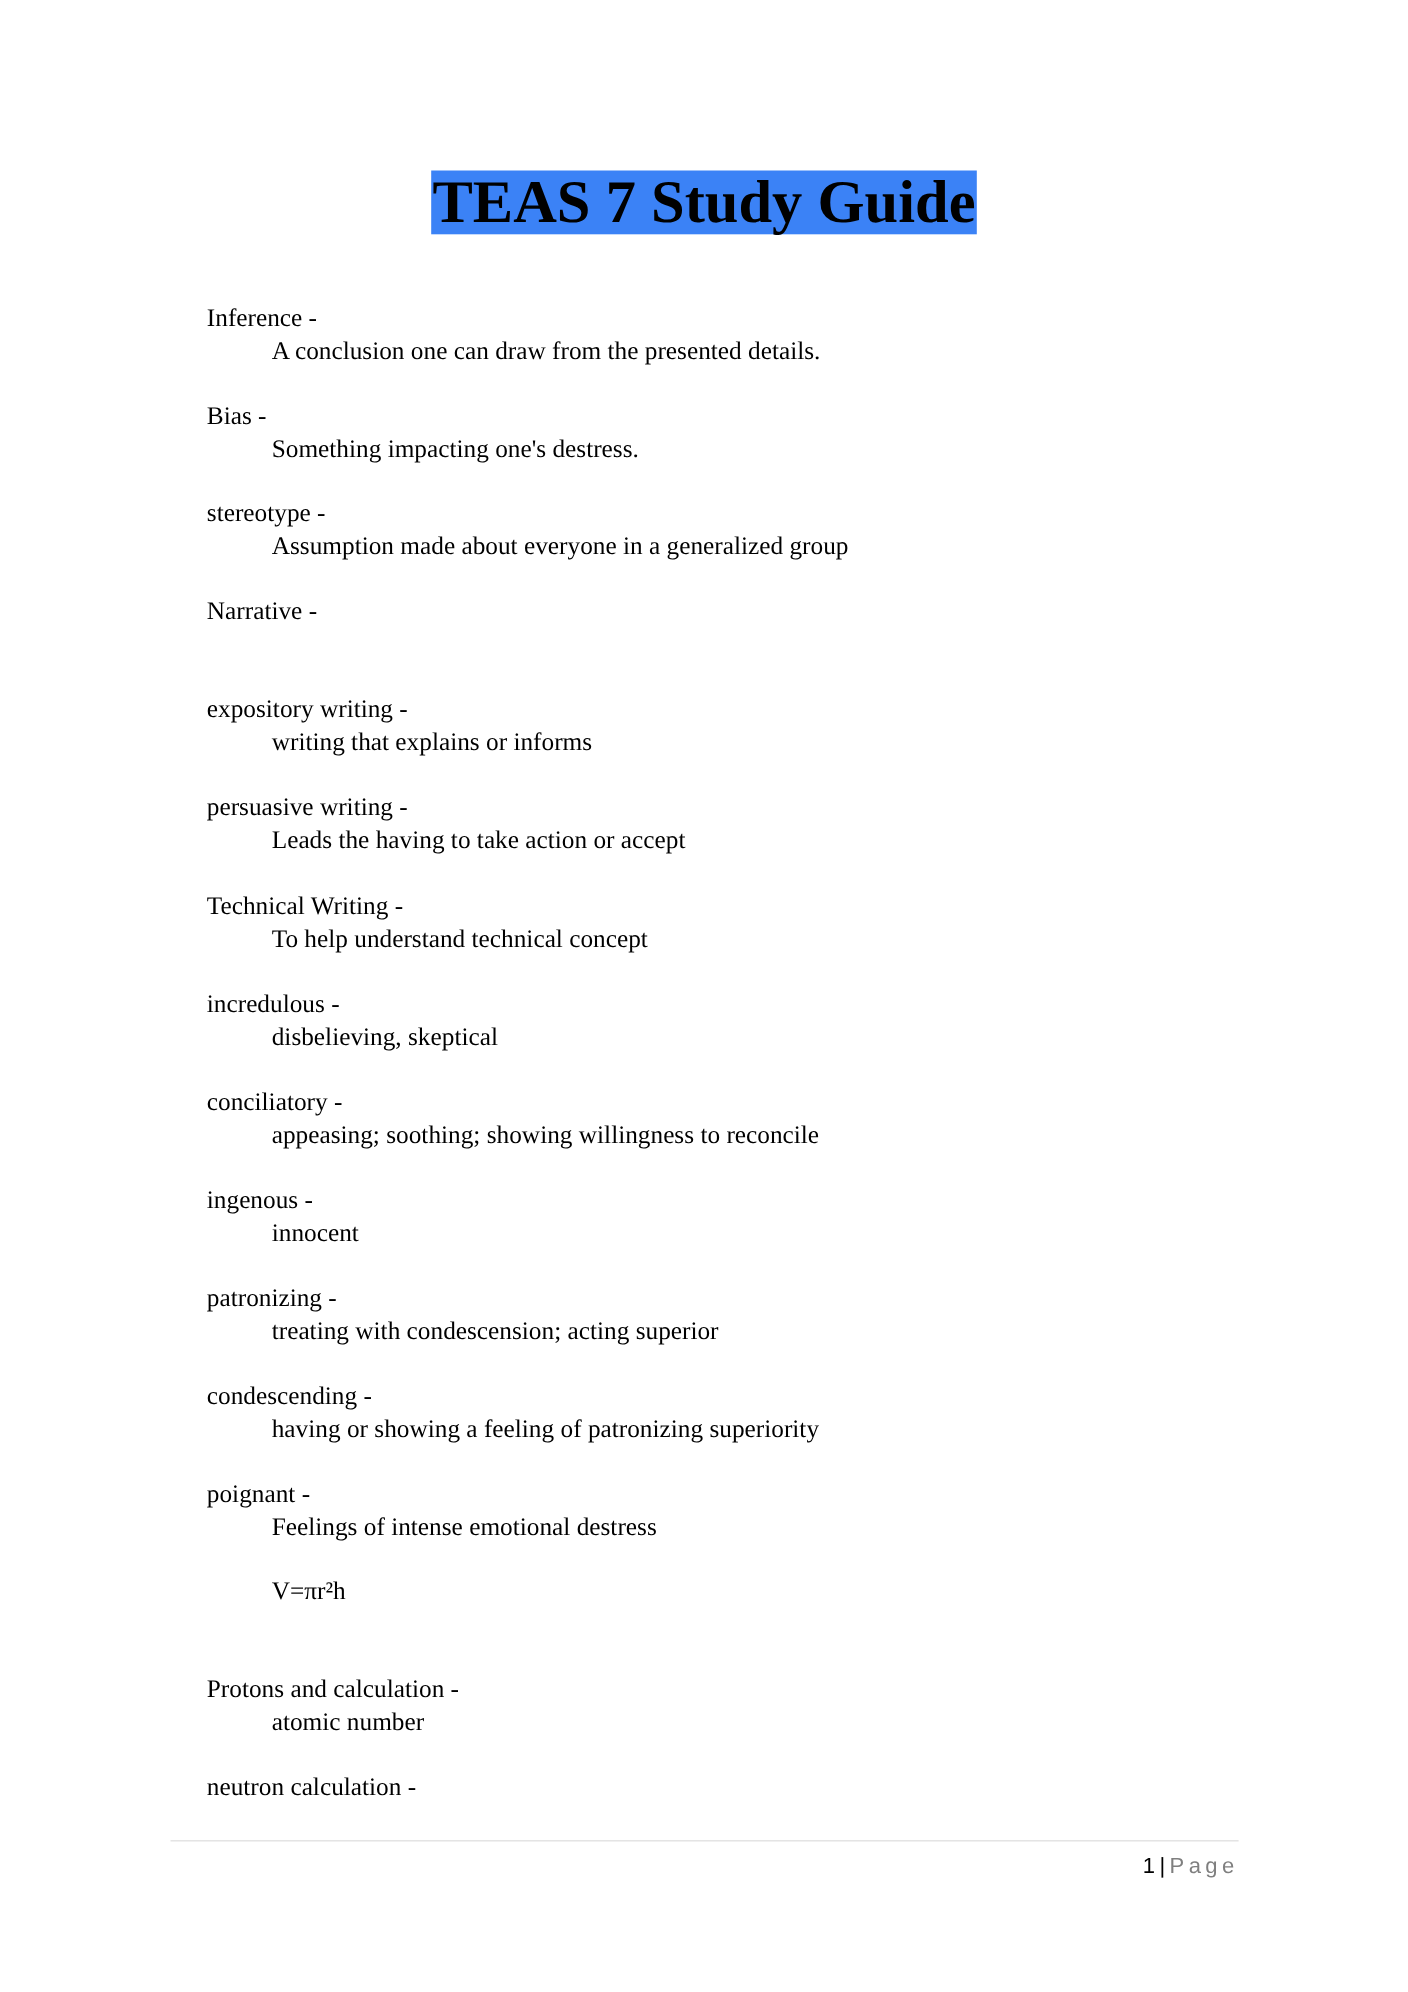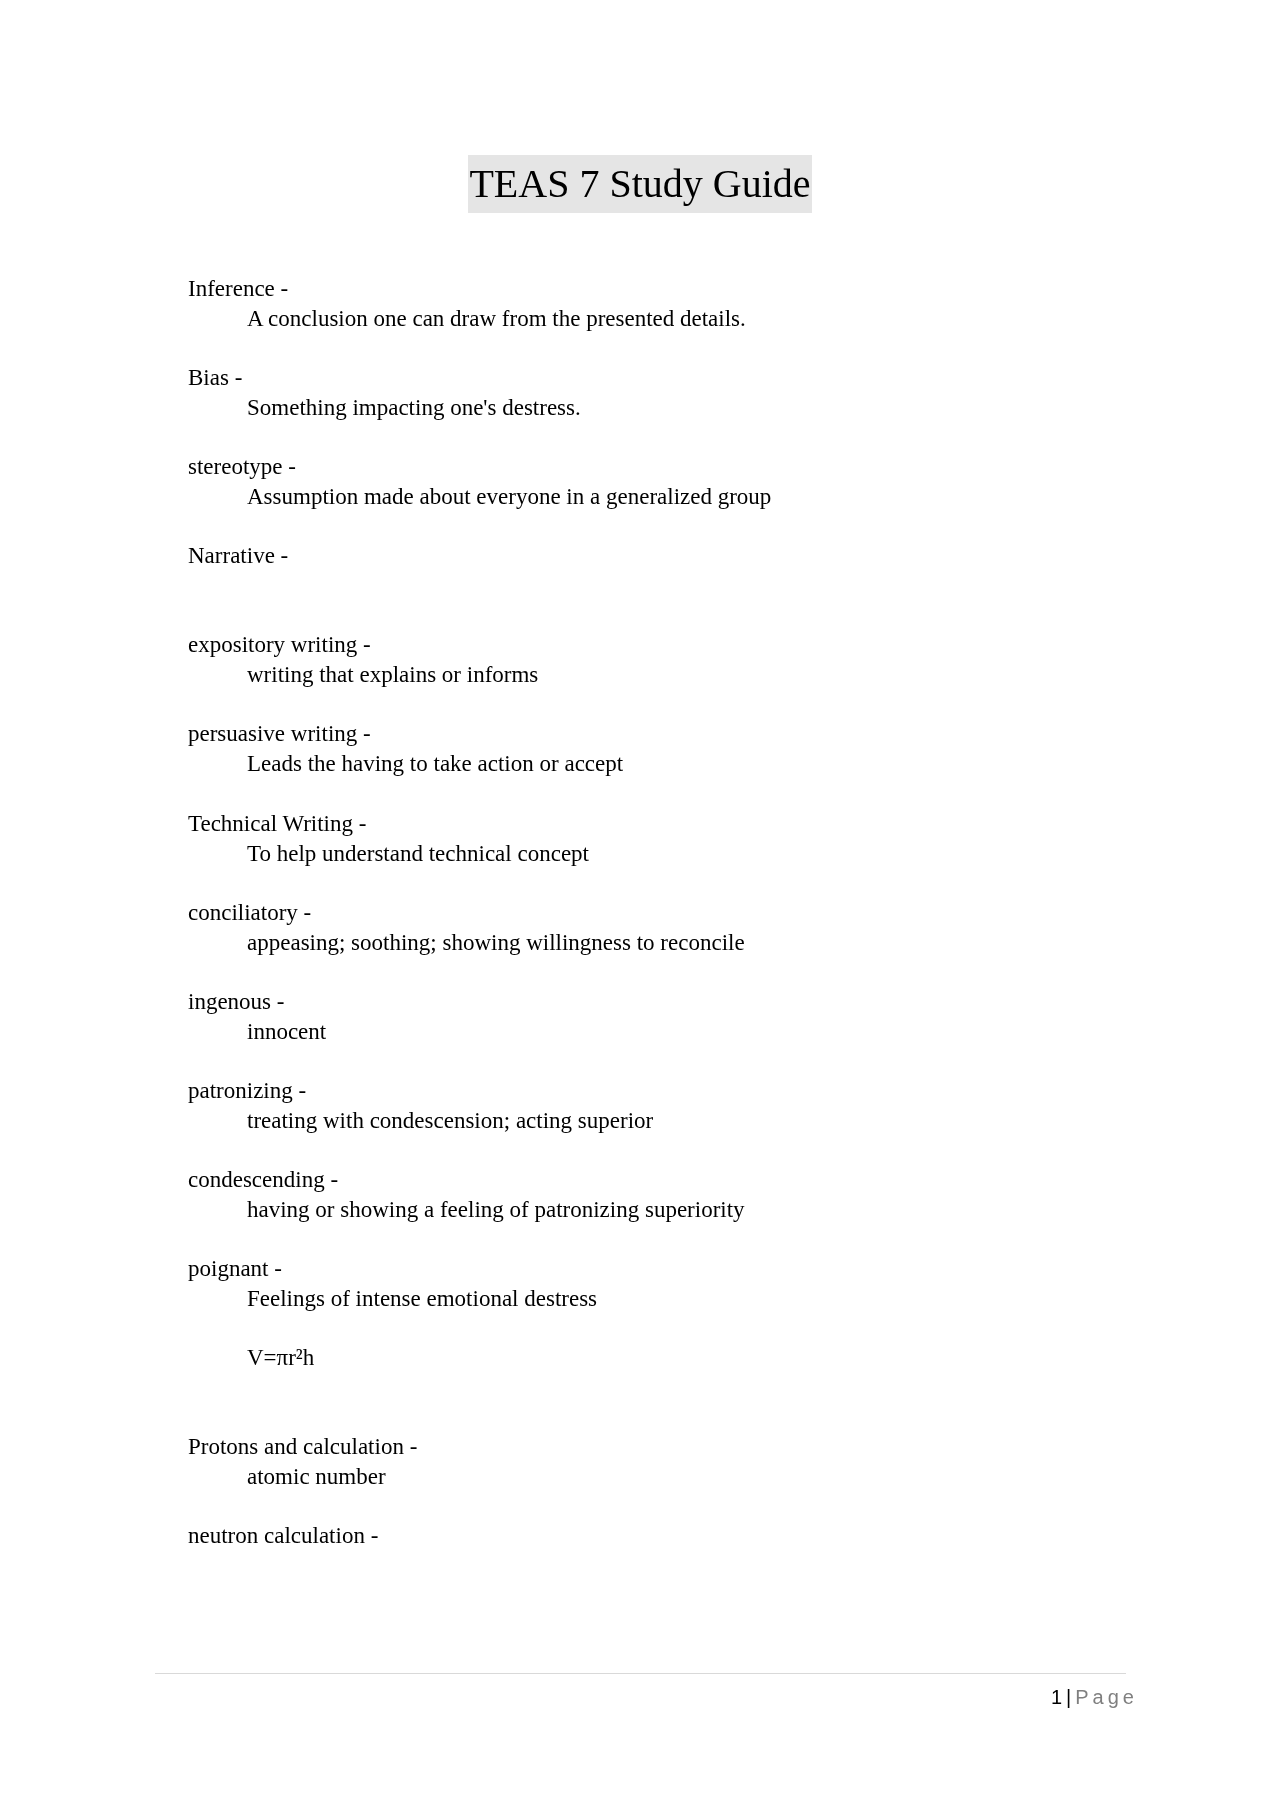--- a/index.html
+++ b/index.html
@@ -1,27 +1,27 @@
 <!DOCTYPE html>
 <html><head>
 <meta charset="utf-8">
 <style>
   html, body { margin: 0; padding: 0; background: #ffffff; }
   body { width: 1280px; height: 1811px; position: relative; overflow: hidden;
          font-family: "Liberation Serif", "DejaVu Serif", serif; color: #000; }
   .title-wrap { position: absolute; top: 155px; left: 0; width: 1280px; text-align: center; }
-  .title { display: inline-block; background: #e5e5e5; font-weight: normal;
-           font-size: 40px; line-height: 58px; padding: 0 1px; letter-spacing: 0px; }
+  .title { display: inline-block; background: #3b82f6; font-weight: bold;
+           font-size: 55px; line-height: 58px; padding: 0 1px; letter-spacing: 0px; }
   .entries { position: absolute; top: 274px; left: 155px; width: 980px; }
   .entry { height: 89.1px; }
   .term { font-size: 23px; line-height: 30px; white-space: nowrap; margin-left: 33px; }
   .def { font-size: 23px; line-height: 30px; padding-left: 92px; white-space: nowrap; }
   .footer-rule { position: absolute; top: 1673px; left: 155px; width: 971px; height: 0;
                  border-top: 1.5px solid #d9d9d9; }
-  .footer { position: absolute; top: 1684px; right: 142px; font-family: "Liberation Sans", "DejaVu Sans", sans-serif;
+  .footer { position: absolute; top: 1684px; right: 154px; font-family: "Liberation Sans", "DejaVu Sans", sans-serif;
             font-size: 20px; line-height: 26px; white-space: nowrap; }
   .page-num { color: #000; }
   .sep { color: #000; margin: 0 4px; }
   .page-word { color: #7f7f7f; letter-spacing: 4px; }
 </style>
 </head>
 <body>
 
 <div class="title-wrap">
   <span class="title">TEAS 7 Study Guide</span>
@@ -49,20 +49,24 @@
   </div>
   <div class="entry">
     <div class="term">persuasive writing -</div>
     <div class="def">Leads the having to take action or accept</div>
   </div>
   <div class="entry">
     <div class="term">Technical Writing -</div>
     <div class="def">To help understand technical concept</div>
   </div>
   <div class="entry">
+    <div class="term">incredulous -</div>
+    <div class="def">disbelieving, skeptical</div>
+  </div>
+  <div class="entry">
     <div class="term">conciliatory -</div>
     <div class="def">appeasing; soothing; showing willingness to reconcile</div>
   </div>
   <div class="entry">
     <div class="term">ingenous -</div>
     <div class="def">innocent</div>
   </div>
   <div class="entry">
     <div class="term">patronizing -</div>
     <div class="def">treating with condescension; acting superior</div>

